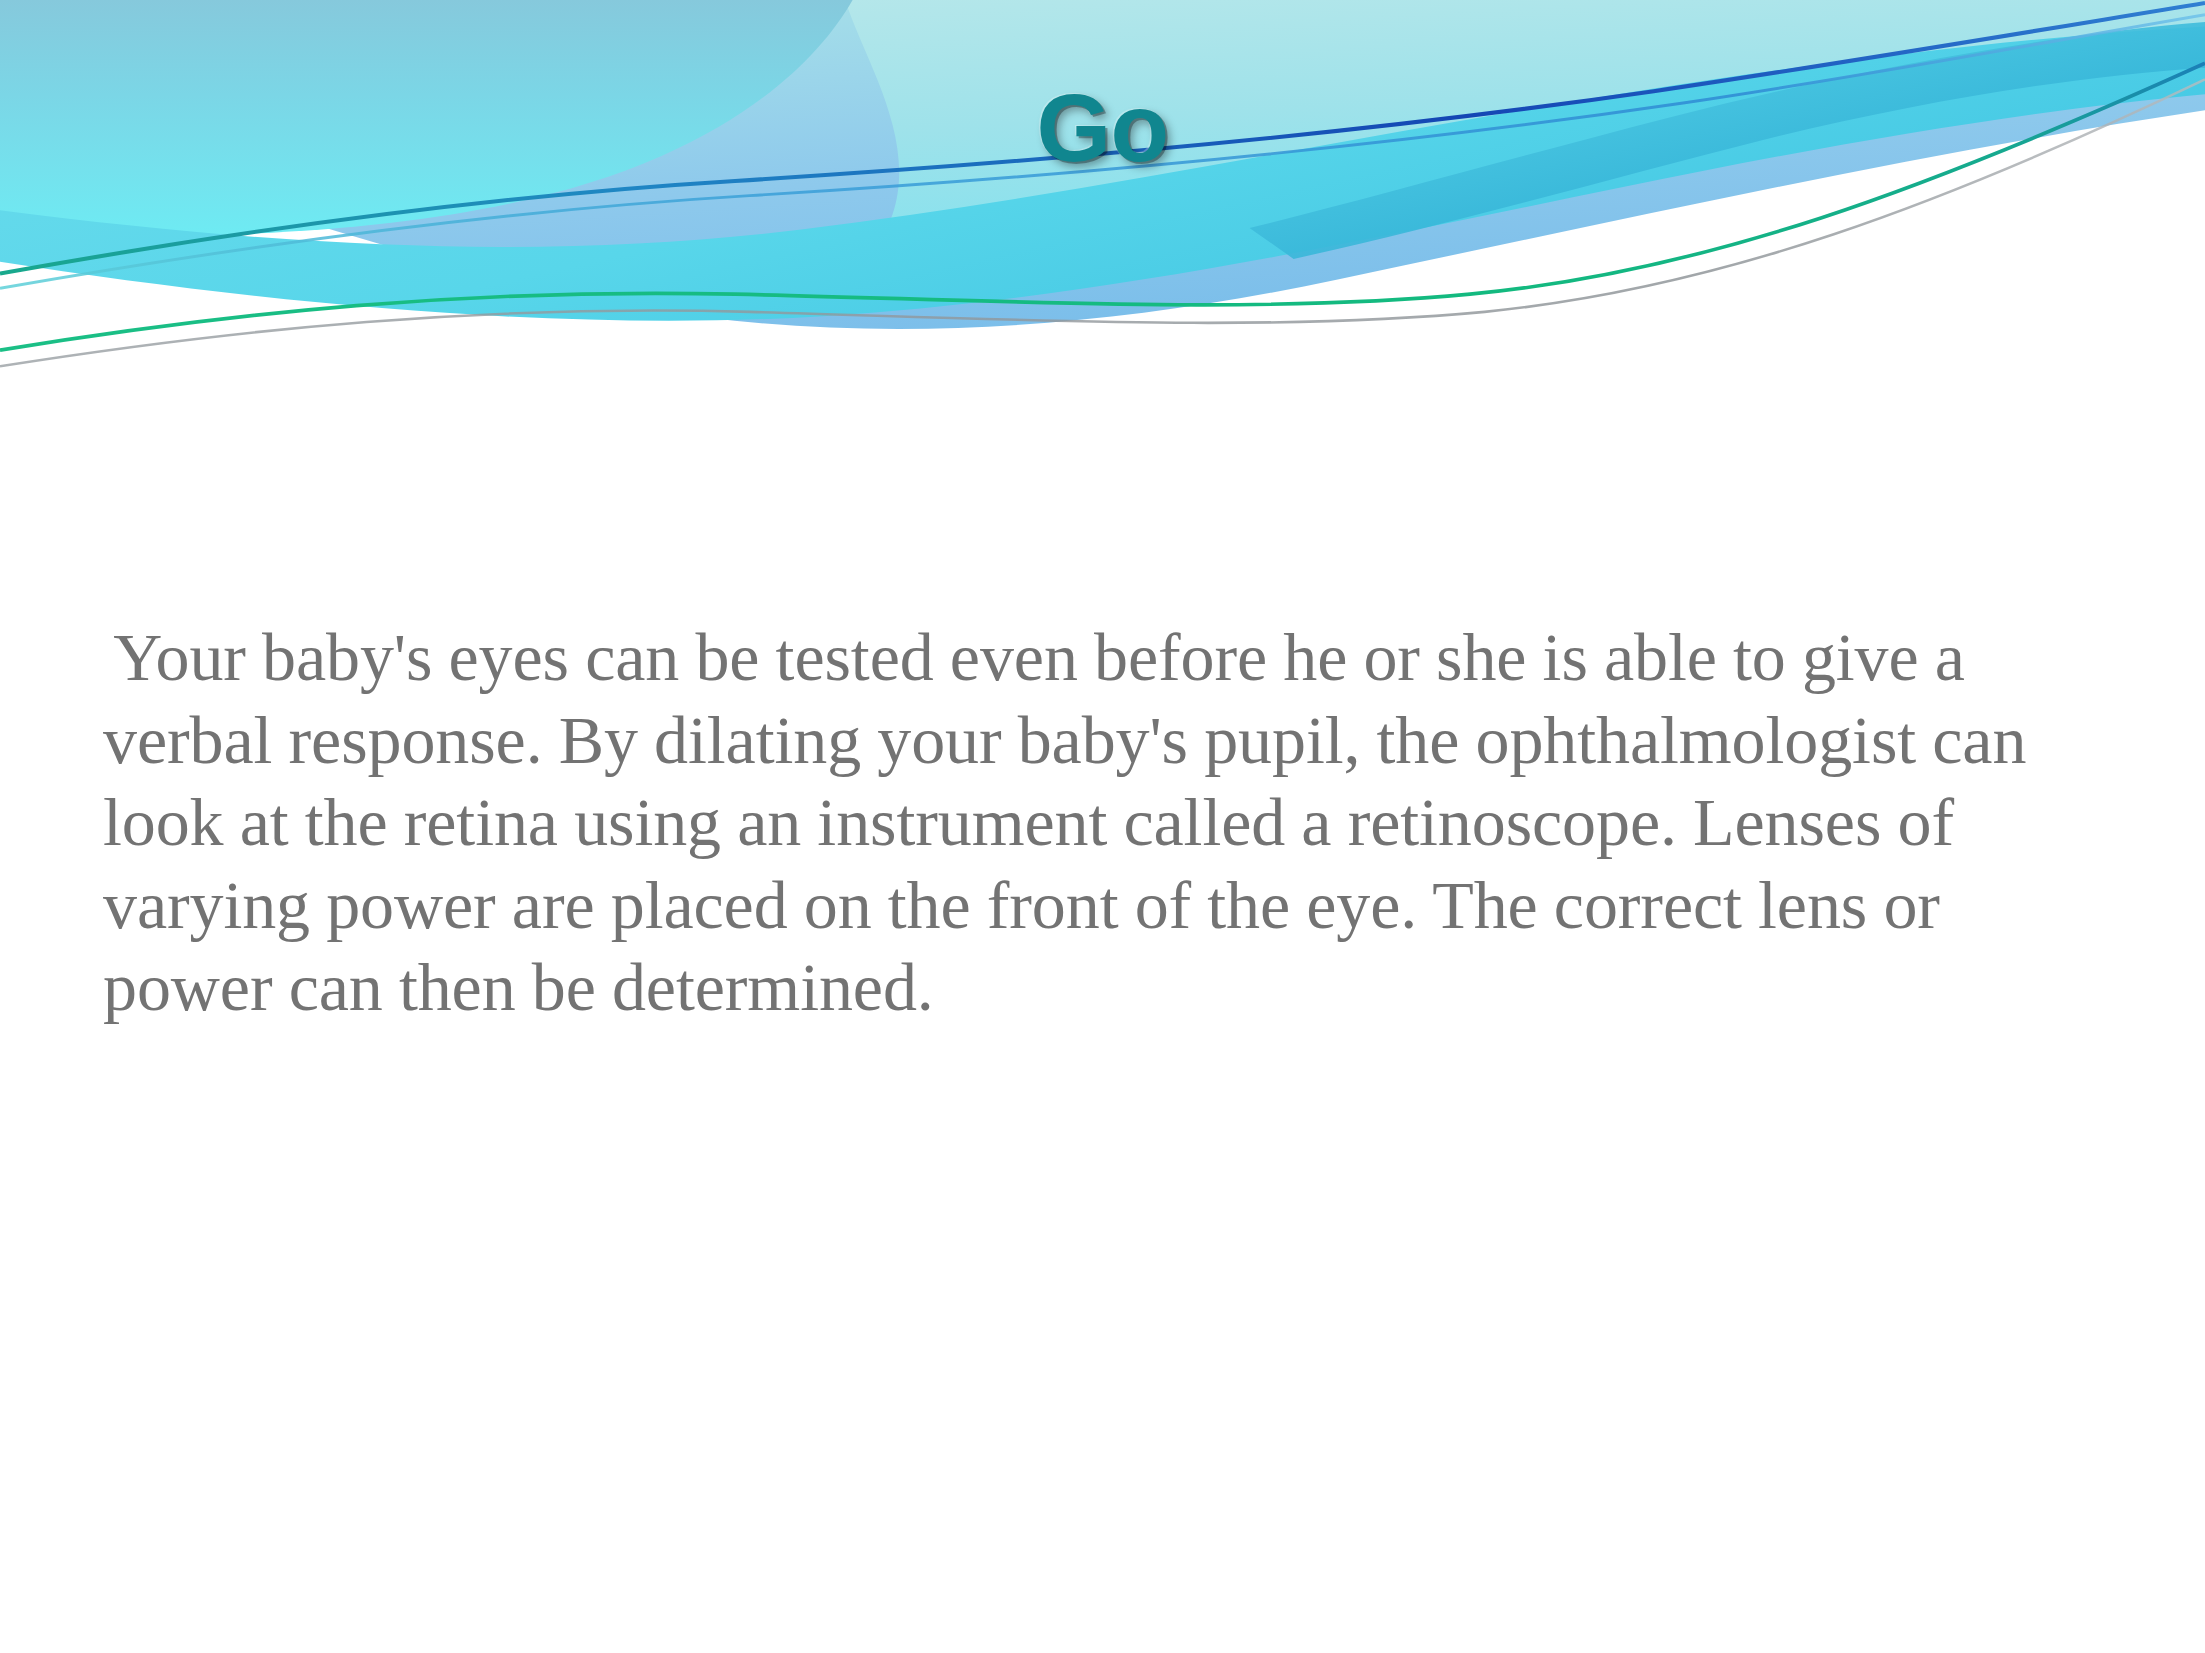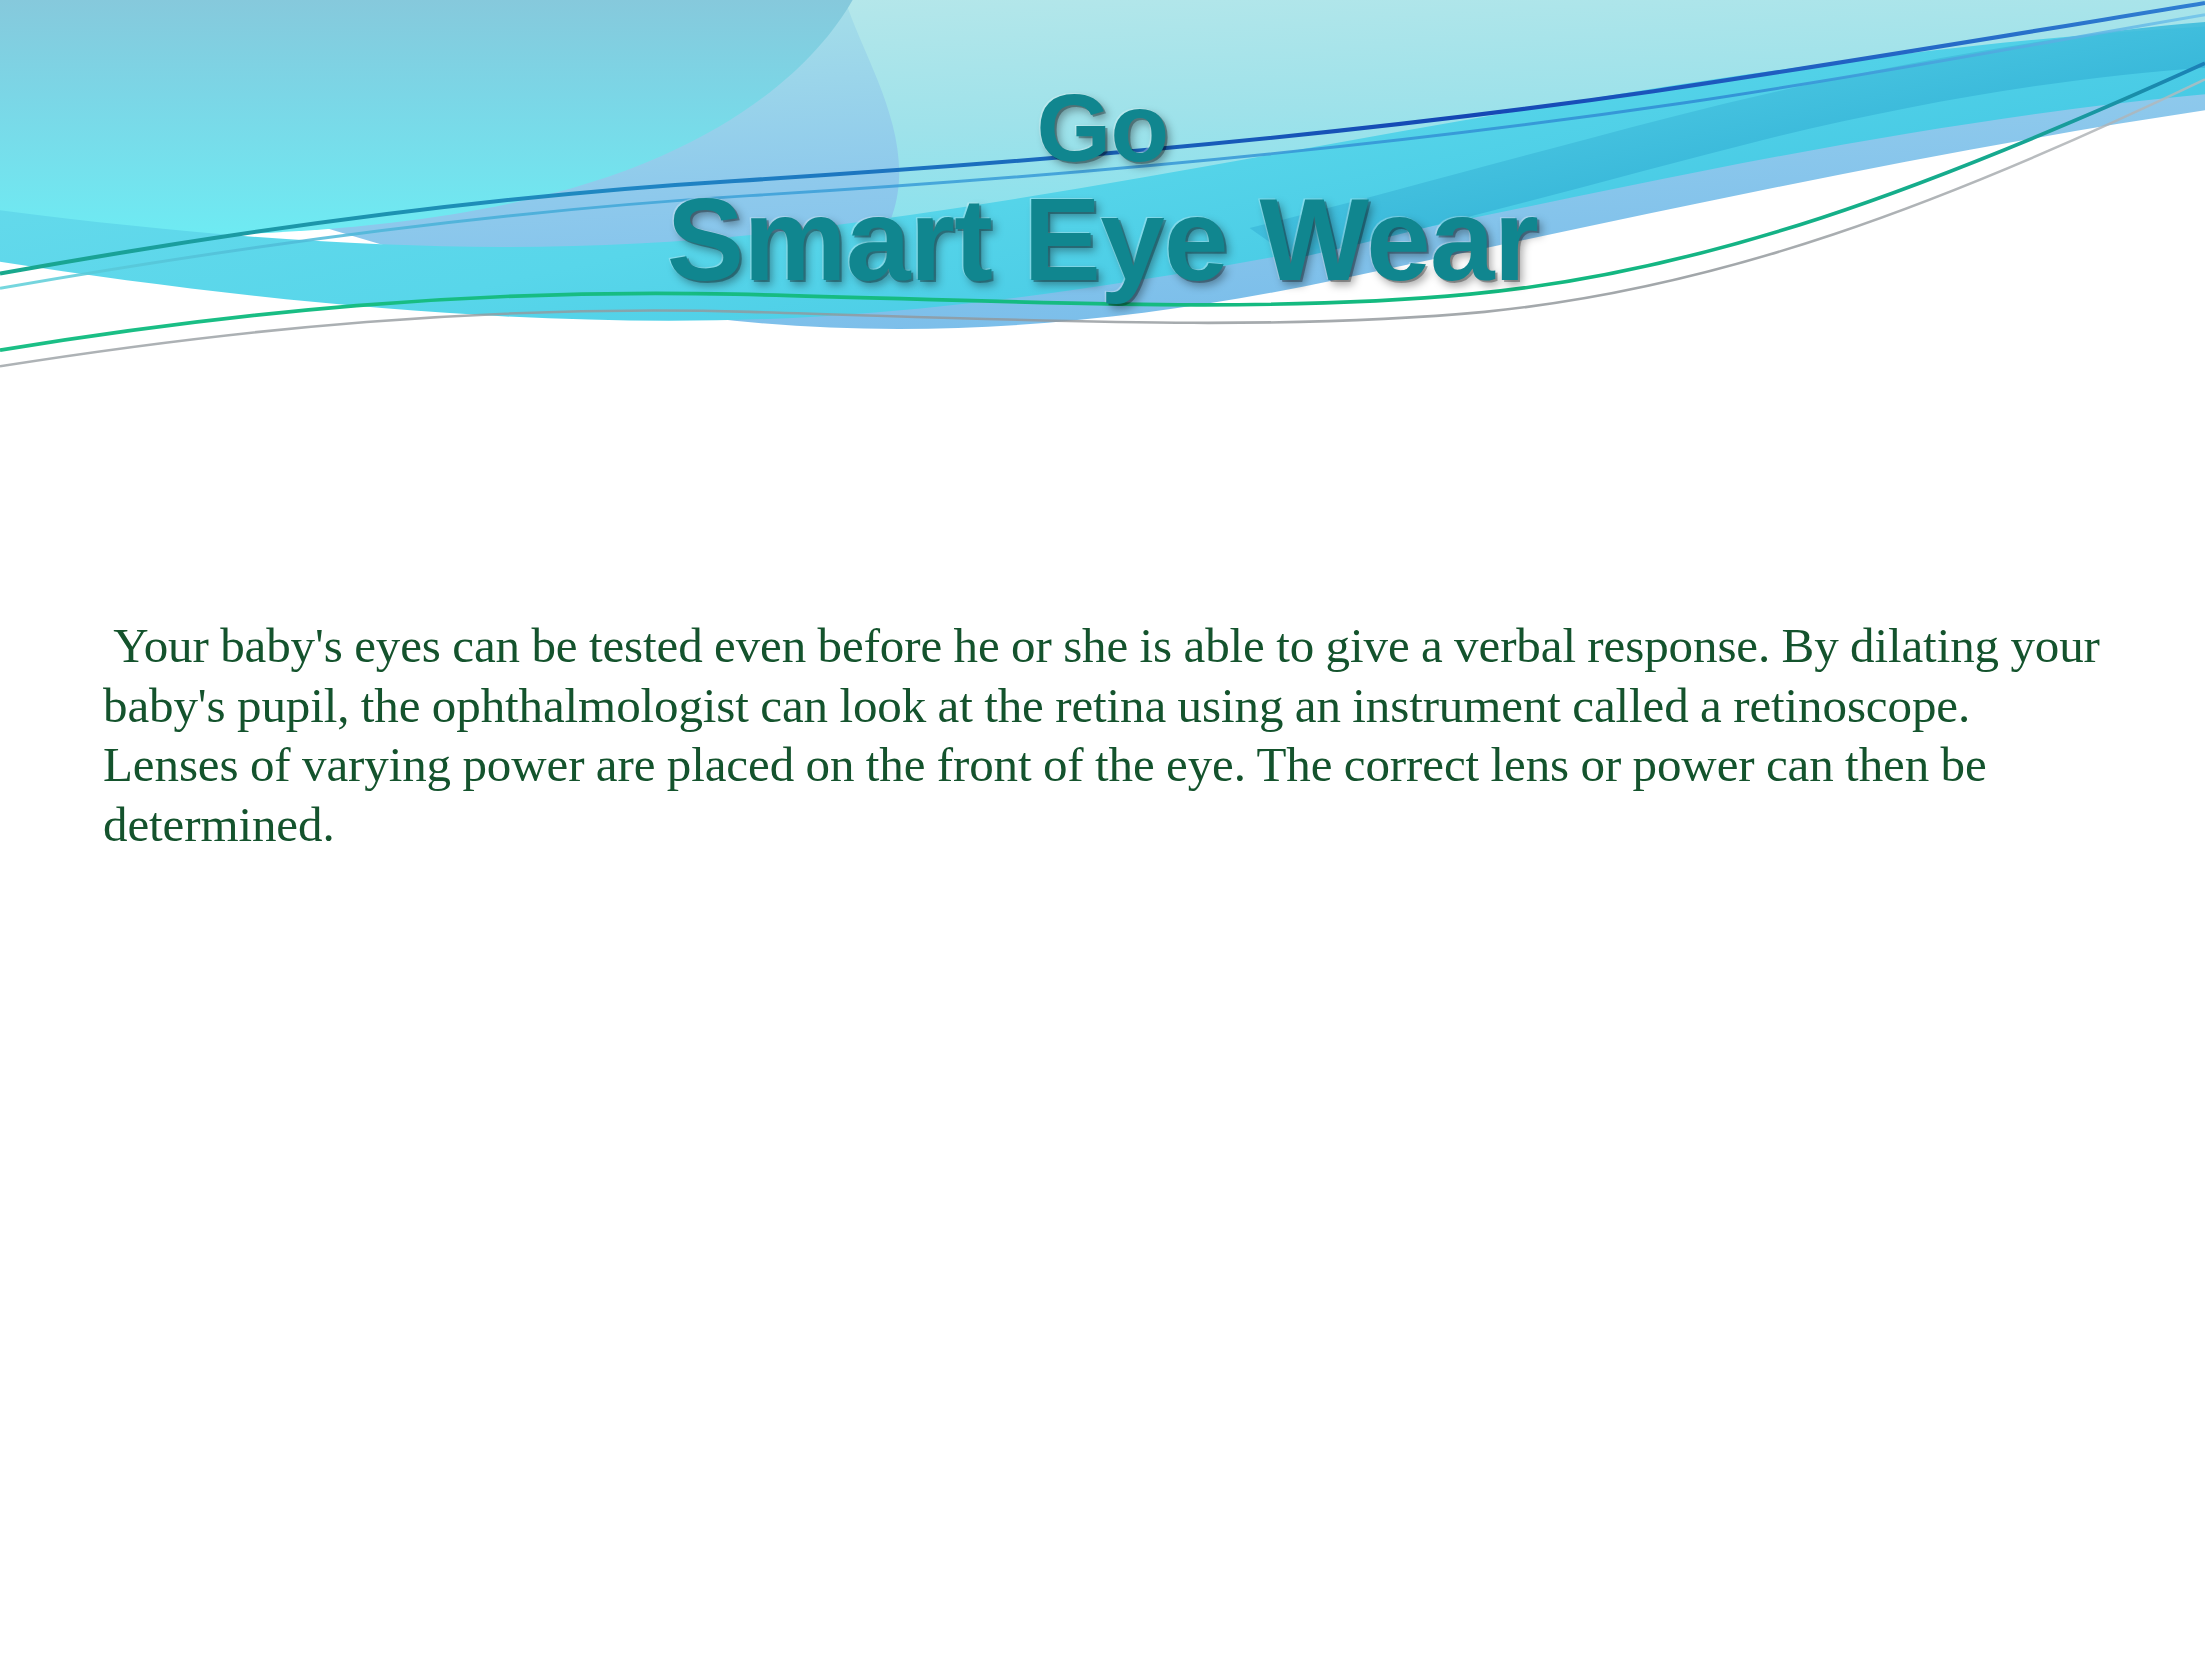--- a/index.html
+++ b/index.html
@@ -66,23 +66,23 @@
   .body-block {
     position: absolute;
     left: 103px;
     top: 616px;
     width: 2007px;
     z-index: 3;
   }
   .body-text {
     margin: 0;
     font-family: "Liberation Serif", serif;
-    font-size: 49px;
+    font-size: 68px;
     line-height: 1.215;
-    color: #14532d;
+    color: #737373;
     text-align: left;
     text-indent: 10.3px;
     letter-spacing: -0.1px;
     word-spacing: -0.7px;
     text-shadow: 1.1px 1.1px 0 rgba(255,255,255,0.0);
   }
 </style>
 </head>
 <body>
 
@@ -188,21 +188,20 @@
 
       <path d="M0,498
                C330,446 660,414 1020,424
                C1380,434 1720,452 2020,424
                C2340,392 2640,280 3000,108" fill="none" stroke="url(#gradGrayLine)" stroke-width="3.5" opacity="0.8"></path>
     </svg>
   </div>
 
   <div class="title-block">
     <span class="title-line title-line-1">Go</span>
-    <span class="title-line title-line-2">Smart Eye Wear</span>
   </div>
 
   <div class="body-block">
     <p class="body-text">Your baby's eyes can be tested even before he or she is able to give a verbal response. By dilating your baby's pupil, the ophthalmologist can look at the retina using an instrument called a retinoscope. Lenses of varying power are placed on the front of the eye. The correct lens or power can then be determined.</p>
   </div>
 
 </div>
 
 
 </body></html>

